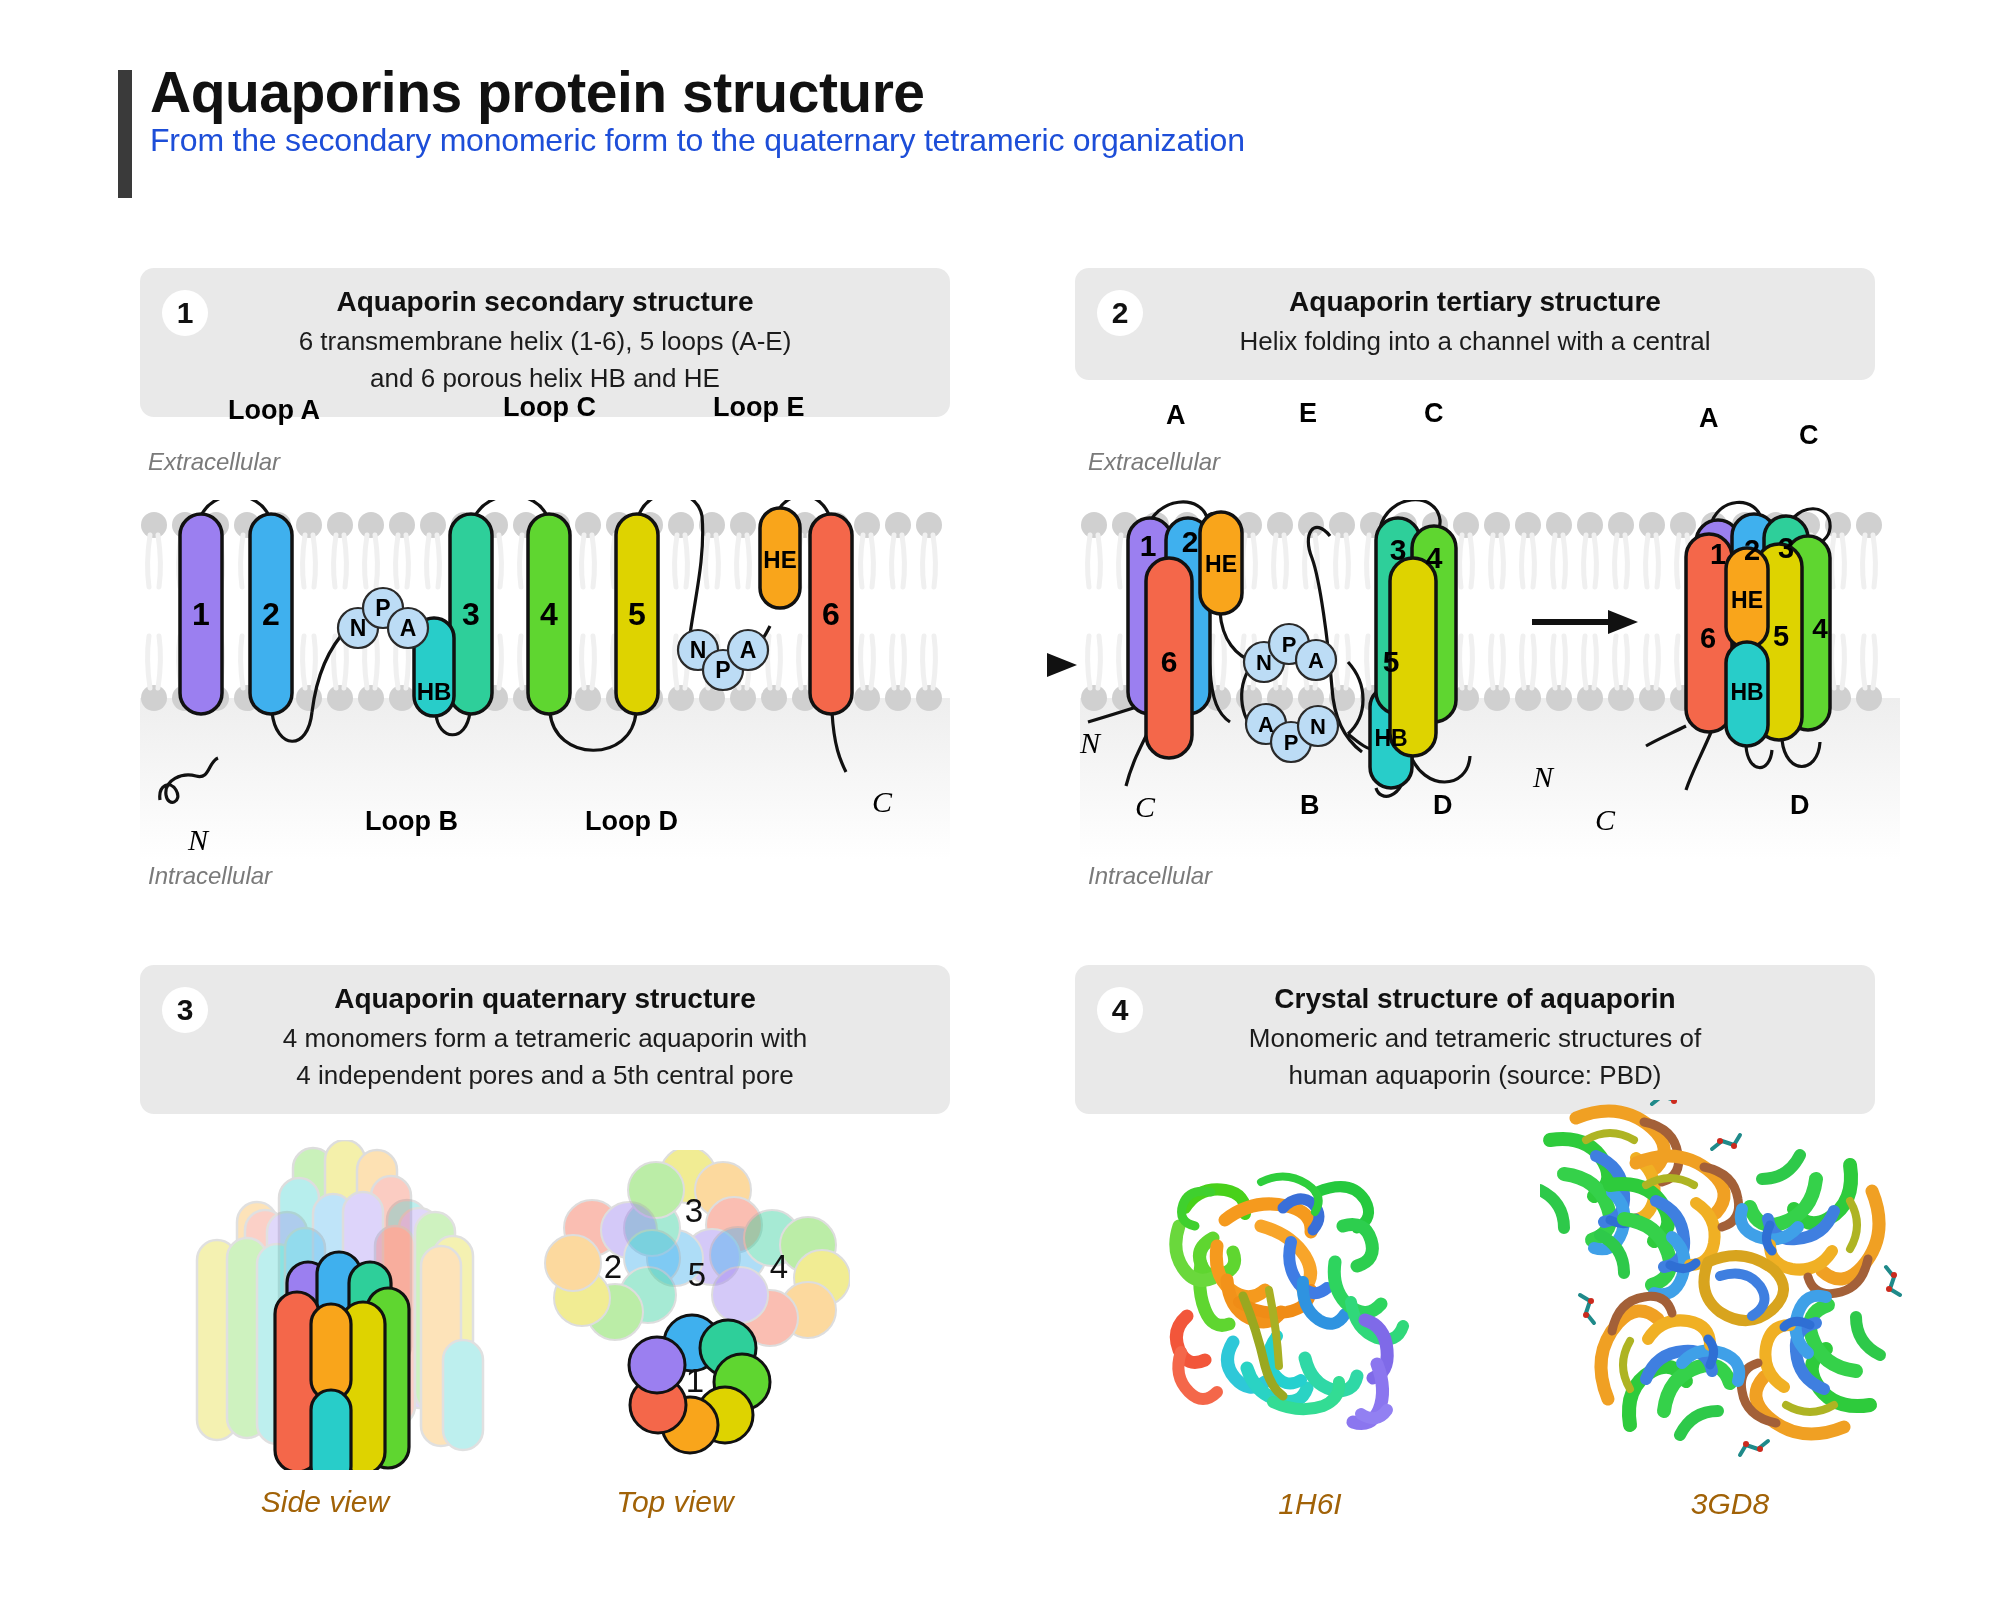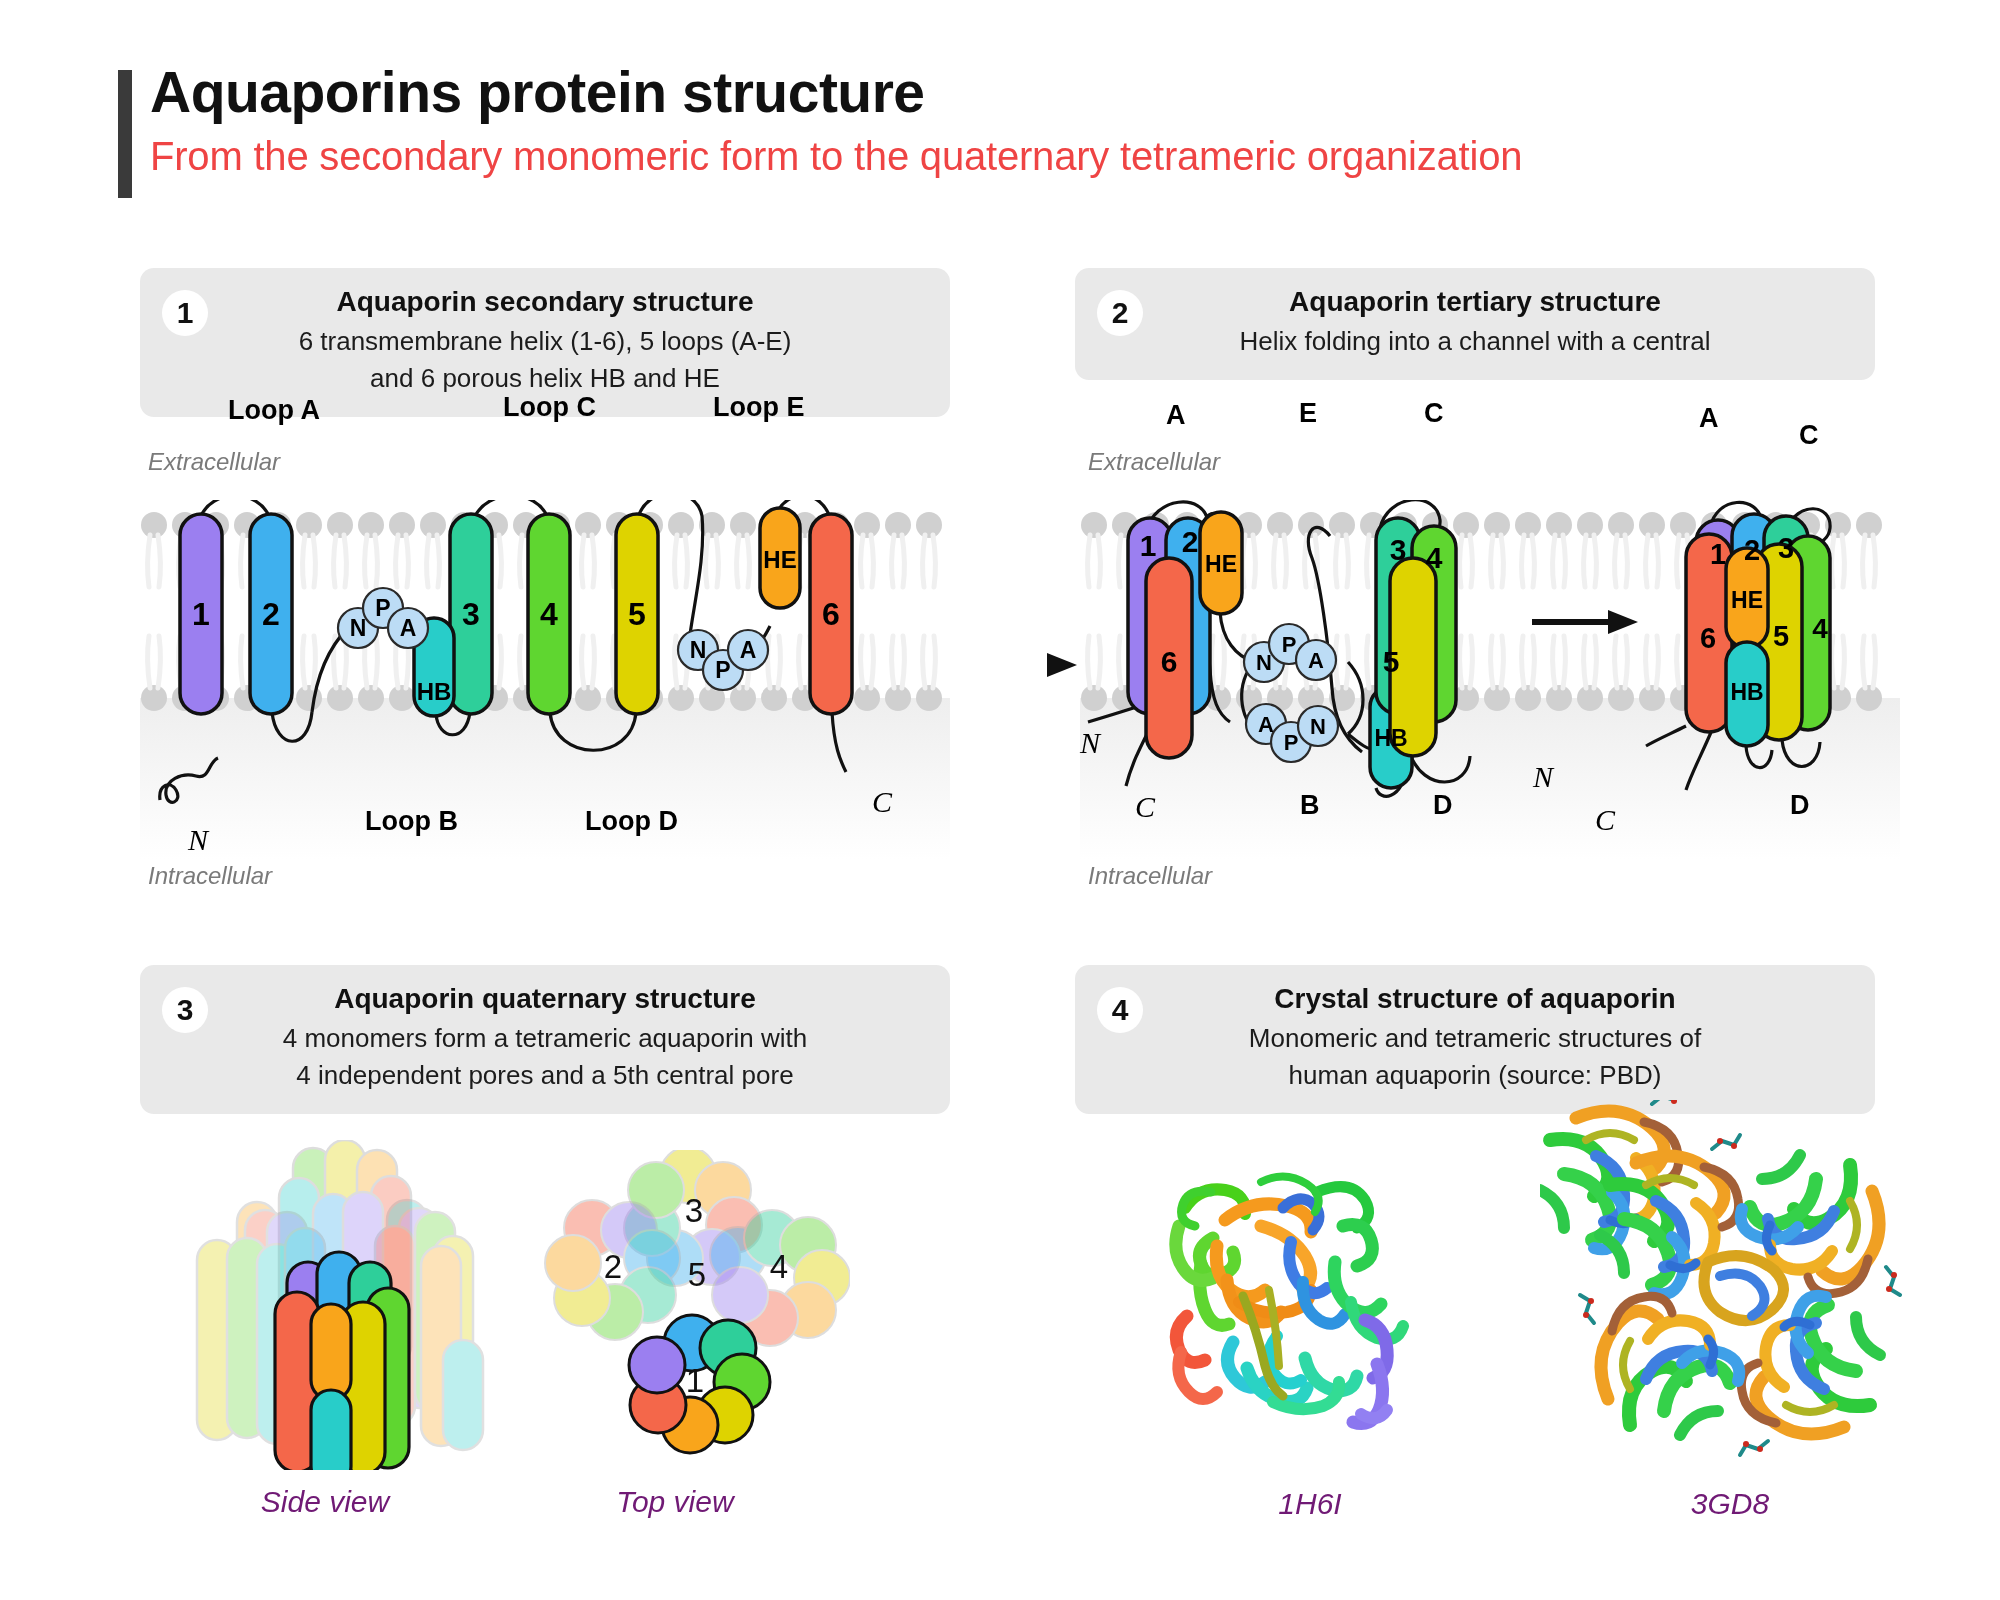--- a/index.html
+++ b/index.html
@@ -15,21 +15,21 @@
   .title-block { position: absolute; left: 150px; top: 62px; }
   .title-bar {
     position: absolute; left: -32px; top: 8px;
     width: 14px; height: 128px; background: #3a3a3a;
   }
   .title-main {
     font-size: 57px; font-weight: bold; color: #111;
     letter-spacing: -0.5px; line-height: 1.06; white-space: nowrap;
   }
   .title-sub {
-    font-size: 40px; color: #ef4444; margin-top: 12px;
+    font-size: 32px; color: #1d4ed8; margin-top: 0;
     white-space: nowrap; letter-spacing: -0.2px;
   }
 
   
   .panel-head {
     position: absolute; background: #e9e9e9; border-radius: 14px;
     padding: 16px 26px 20px 26px; text-align: center;
   }
   .panel-num {
     position: absolute; left: 22px; top: 22px;
@@ -44,21 +44,21 @@
   }
   .panel-desc { font-size: 26px; color: #1c1c1c; line-height: 1.42; }
 
   
   .env-label {
     position: absolute; font-size: 24px; font-style: italic;
     color: #7a7a7a; white-space: nowrap;
   }
   .cap-label {
     position: absolute; font-size: 30px; font-style: italic;
-    color: #701a75; white-space: nowrap; text-align: center;
+    color: #a16207; white-space: nowrap; text-align: center;
   }
 
   
   .membrane-wrap { position: absolute; }
   .membrane-wrap svg { display: block; }
 
   .struct-label {
     position: absolute; font-size: 27px; font-weight: bold;
     color: #000; white-space: nowrap;
   }

